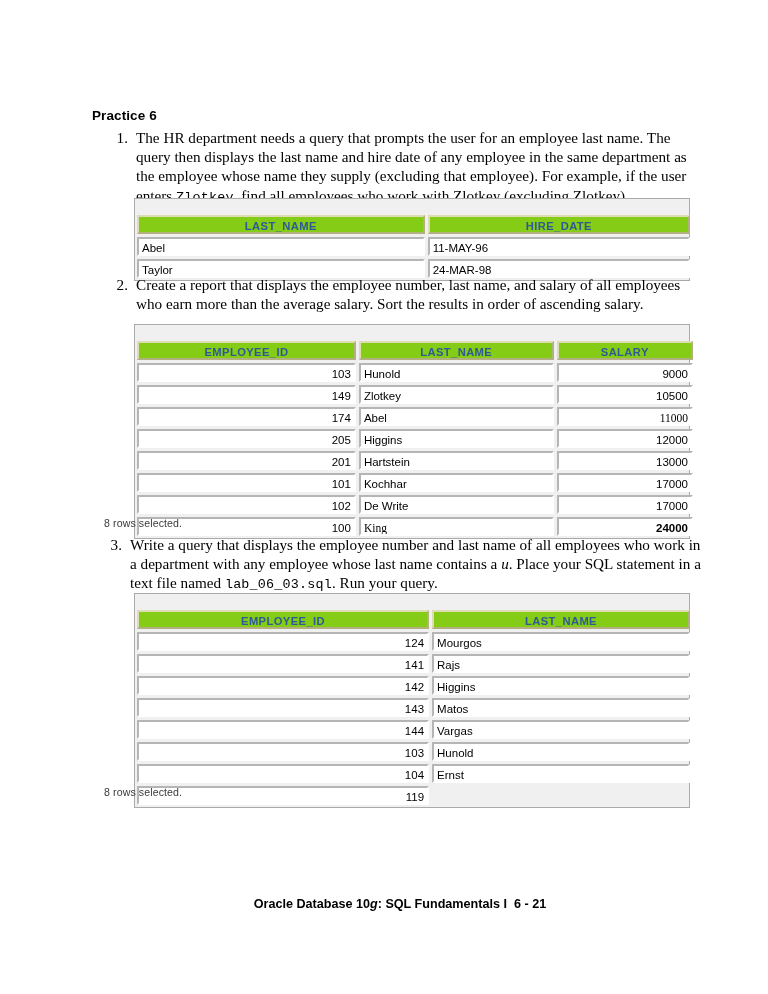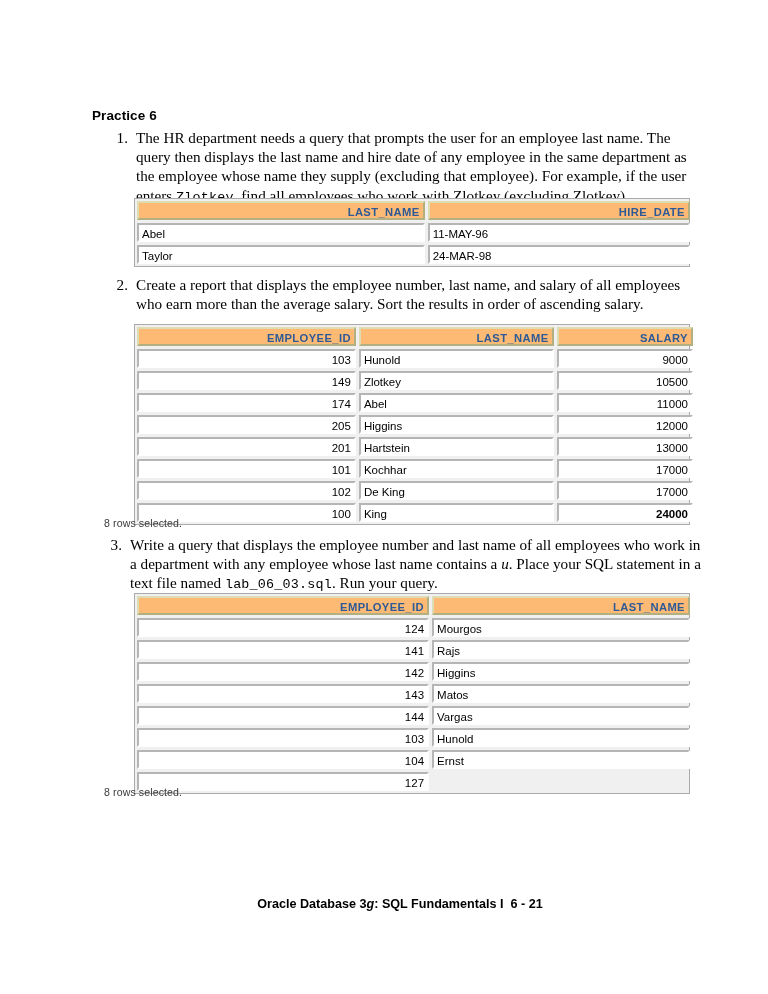--- a/index.html
+++ b/index.html
@@ -85,27 +85,28 @@
     padding: 2px 3px 2px 3px;
     height: 19px;
     overflow: hidden;
     white-space: nowrap;
     color: #000;
   }
   .rcell + .rcell { margin-left: 3px; }
   .rrow + .rrow { margin-top: 3px; }
 
   .rhead .rcell {
-    background: #fdba74;
+    background: #84cc16;
     color: #2d5a96;
     font-weight: bold;
-    text-align: right;
+    text-align: center;
     letter-spacing: 0.4px;
     border-color: #dedcb2 #b2b080 #b2b080 #dedcb2;
     font-size: 11.2px;
+    margin-top: 14px;
   }
   .num { text-align: right; }
   .txt { text-align: left; }
 
   
   .rows-note {
     position: absolute;
     font-family: "Liberation Sans", sans-serif;
     font-size: 10.6px;
     color: #3a3a3a;
@@ -170,45 +171,45 @@
         <div class="rcell num" style="flex: 0 0 24.8%;">9000</div>
       </div>
       <div class="rrow">
         <div class="rcell num" style="flex: 0 0 39.8%;">149</div>
         <div class="rcell txt" style="flex: 0 0 35.4%;">Zlotkey</div>
         <div class="rcell num" style="flex: 0 0 24.8%;">10500</div>
       </div>
       <div class="rrow">
         <div class="rcell num" style="flex: 0 0 39.8%; text-align: right;">174</div>
         <div class="rcell txt" style="flex: 0 0 35.4%;">Abel</div>
-        <div class="rcell num" style="flex: 0 0 24.8%;">11000</div>
+        <div class="rcell num" style="flex: 0 0 24.8%; font-family: Liberation Serif, serif;">11000</div>
       </div>
       <div class="rrow">
         <div class="rcell num" style="flex: 0 0 39.8%;">205</div>
         <div class="rcell txt" style="flex: 0 0 35.4%;">Higgins</div>
         <div class="rcell num" style="flex: 0 0 24.8%;">12000</div>
       </div>
       <div class="rrow">
         <div class="rcell num" style="flex: 0 0 39.8%;">201</div>
         <div class="rcell txt" style="flex: 0 0 35.4%;">Hartstein</div>
         <div class="rcell num" style="flex: 0 0 24.8%;">13000</div>
       </div>
       <div class="rrow">
         <div class="rcell num" style="flex: 0 0 39.8%;">101</div>
         <div class="rcell txt" style="flex: 0 0 35.4%;">Kochhar</div>
         <div class="rcell num" style="flex: 0 0 24.8%;">17000</div>
       </div>
       <div class="rrow">
         <div class="rcell num" style="flex: 0 0 39.8%;">102</div>
-        <div class="rcell txt" style="flex: 0 0 35.4%;">De King</div>
+        <div class="rcell txt" style="flex: 0 0 35.4%;">De Write</div>
         <div class="rcell num" style="flex: 0 0 24.8%;">17000</div>
       </div>
       <div class="rrow">
         <div class="rcell num" style="flex: 0 0 39.8%;">100</div>
-        <div class="rcell txt" style="flex: 0 0 35.4%;">King</div>
+        <div class="rcell txt" style="flex: 0 0 35.4%; font-family: Liberation Serif, serif;">King</div>
         <div class="rcell num" style="flex: 0 0 24.8%; font-weight: bold;">24000</div>
       </div>
     </div>
 
   <div class="rows-note" style="left:88px; top:517px;">8 rows selected.</div>
 
   <div class="item" style="left:92px; top:535px; width:600px;">
     <div class="item-num">3.</div>
     <div class="item-body"><span>Write a query that displays the employee number and last name of all employees who work in a department with any employee whose last name contains a </span><span class="ital">u</span><span>. Place your SQL statement in a text file named </span><span class="mono">lab_06_03.sql</span><span>. Run your query.</span></div>
   </div>
@@ -240,21 +241,21 @@
       </div>
       <div class="rrow">
         <div class="rcell num" style="flex: 0 0 53.1%;">103</div>
         <div class="rcell txt" style="flex: 0 0 46.9%;">Hunold</div>
       </div>
       <div class="rrow">
         <div class="rcell num" style="flex: 0 0 53.1%;">104</div>
         <div class="rcell txt" style="flex: 0 0 46.9%;">Ernst</div>
       </div>
       <div class="rrow">
-        <div class="rcell num" style="flex: 0 0 53.1%;">127</div>
+        <div class="rcell num" style="flex: 0 0 53.1%;">119</div>
       </div>
     </div>
 
   <div class="rows-note" style="left:88px; top:786px;">8 rows selected.</div>
 
-  <div class="footer" style="top:897px;"><span>Oracle Database 3</span><span class="g">g</span><span>: SQL Fundamentals I</span><span class="sp"></span><span>6 - 21</span></div>
+  <div class="footer" style="top:897px;"><span>Oracle Database 10</span><span class="g">g</span><span>: SQL Fundamentals I</span><span class="sp"></span><span>6 - 21</span></div>
 
 </div>
 
 </body></html>

